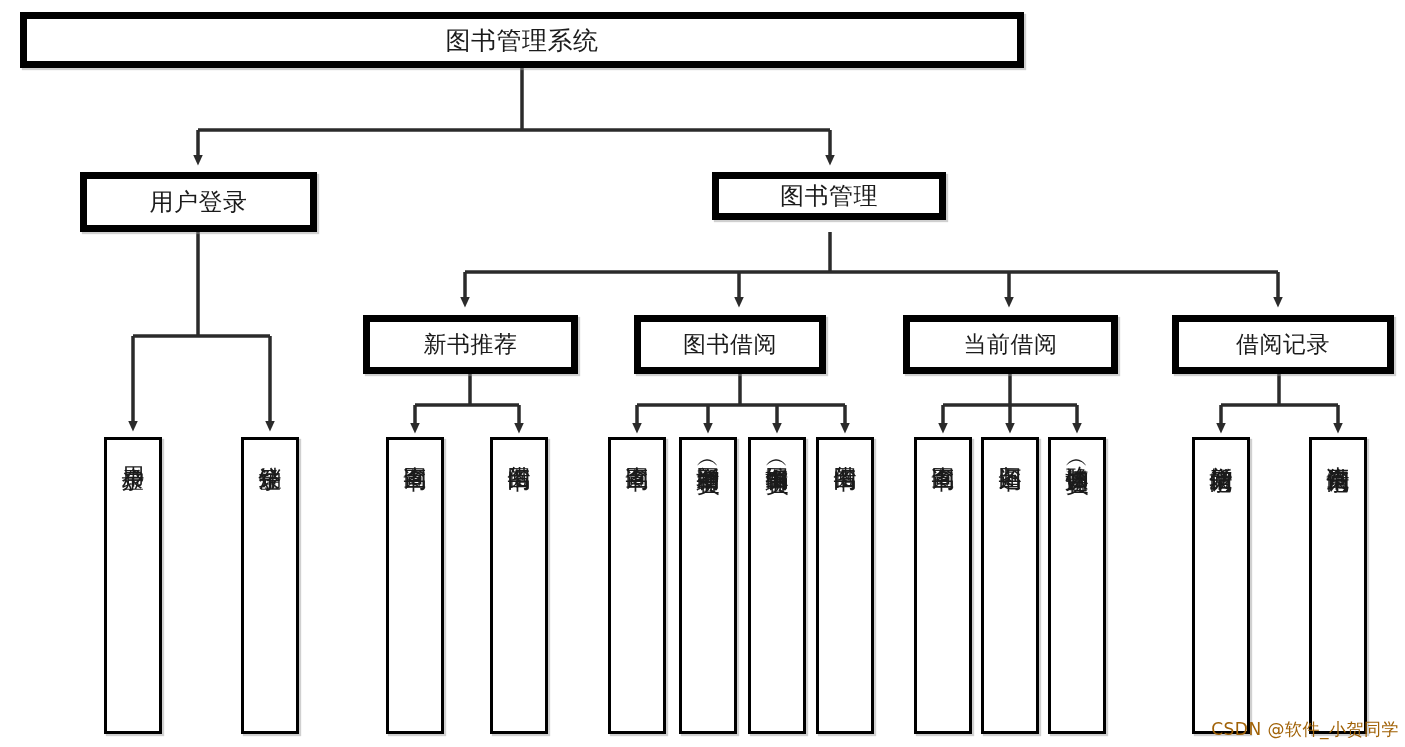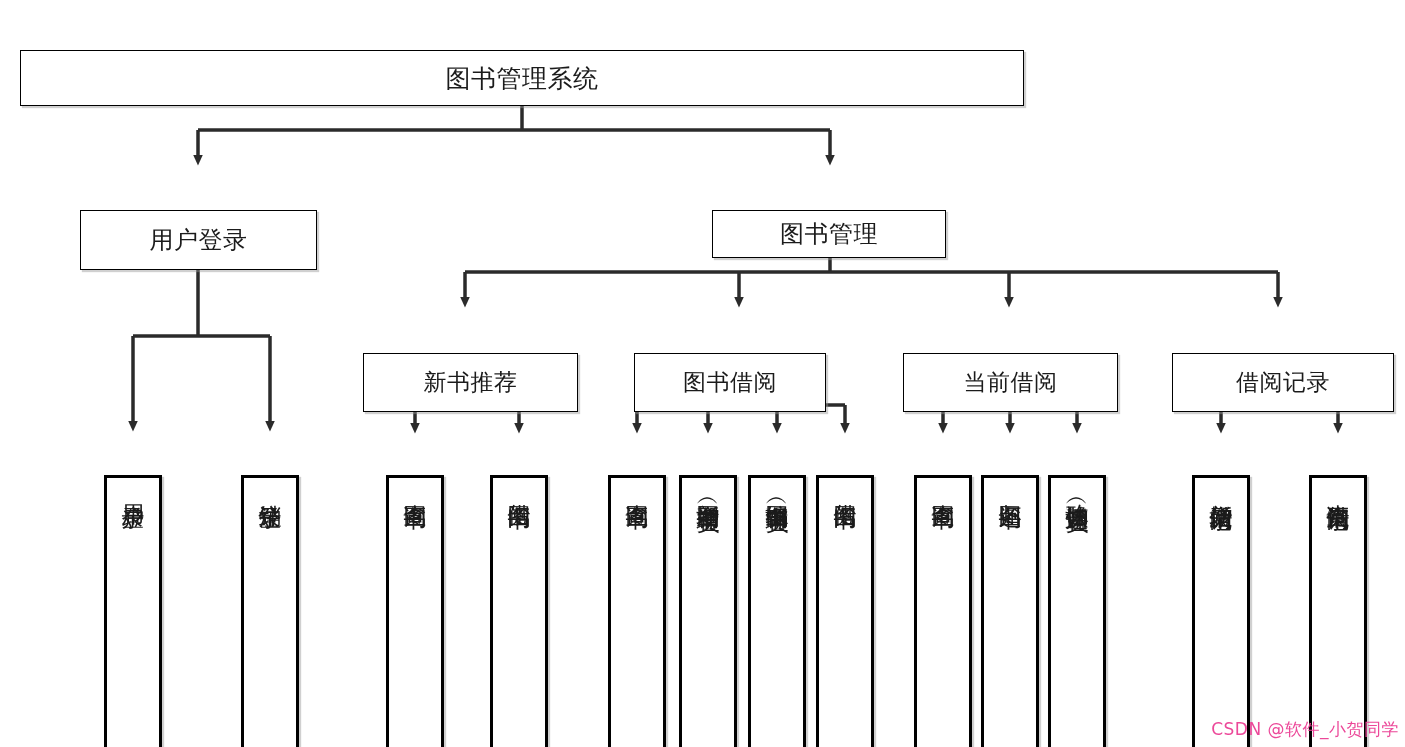--- a/index.html
+++ b/index.html
@@ -21,27 +21,26 @@
     position: absolute;
     left: 0;
     top: 0;
     width: 1405px;
     height: 747px;
     pointer-events: none;
   }
   .node {
     position: absolute;
     box-sizing: border-box;
-    border: 1px solid #000000;
+    border: 7px solid #000000;
     background: #ffffff;
     display: flex;
     align-items: center;
     justify-content: center;
     box-shadow: 2px 2px 1px rgba(150,150,150,0.45);
-    margin-top: 38px;
   }
   .node .lbl {
     color: #1b1b1b;
     letter-spacing: 0.5px;
     white-space: nowrap;
   }
   .node.root .lbl { font-size: 25px; }
   .node.l2 .lbl   { font-size: 24px; }
   .node.l3 .lbl   { font-size: 23px; }
   .node.leaf {
@@ -56,21 +55,21 @@
     text-orientation: upright;
     line-height: 1.18;
     letter-spacing: 1px;
     white-space: nowrap;
   }
   #watermark {
     position: absolute;
     right: 6px;
     bottom: 6px;
     font-size: 17px;
-    color: #ec4899;
+    color: #a16207;
     letter-spacing: 0.5px;
     white-space: nowrap;
   }
 </style>
 </head>
 <body>
 
 <div id="canvas">
 
   <svg class="wires" viewBox="0 0 1405 747">

